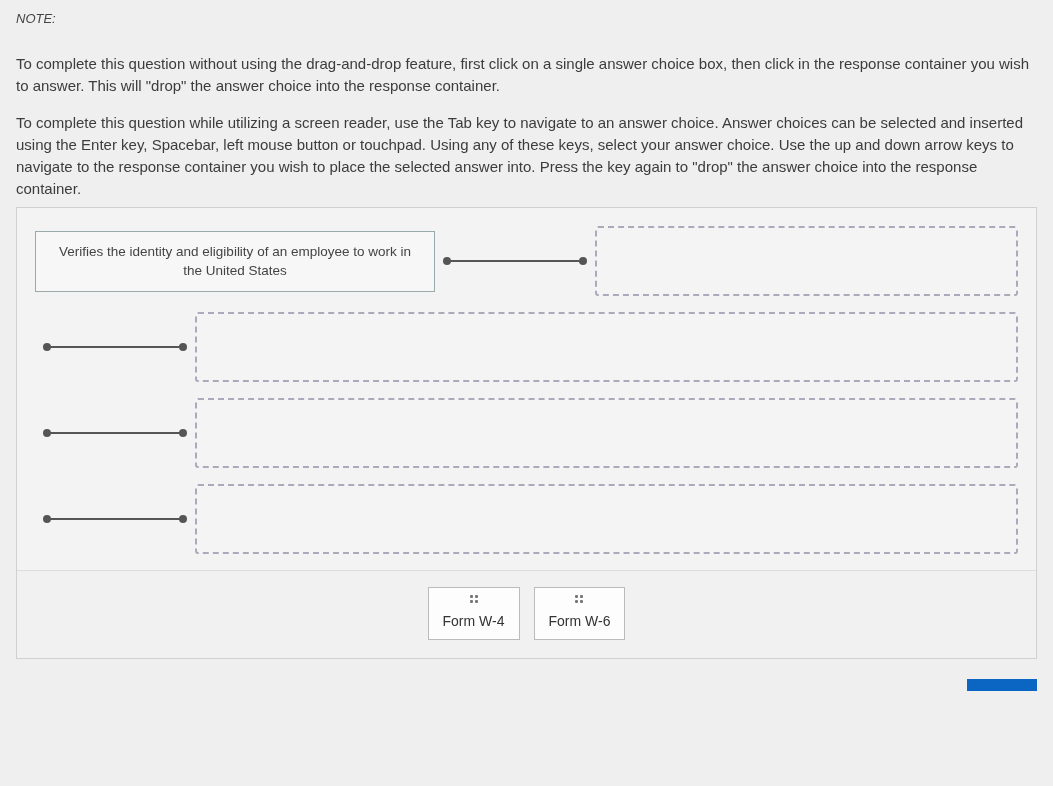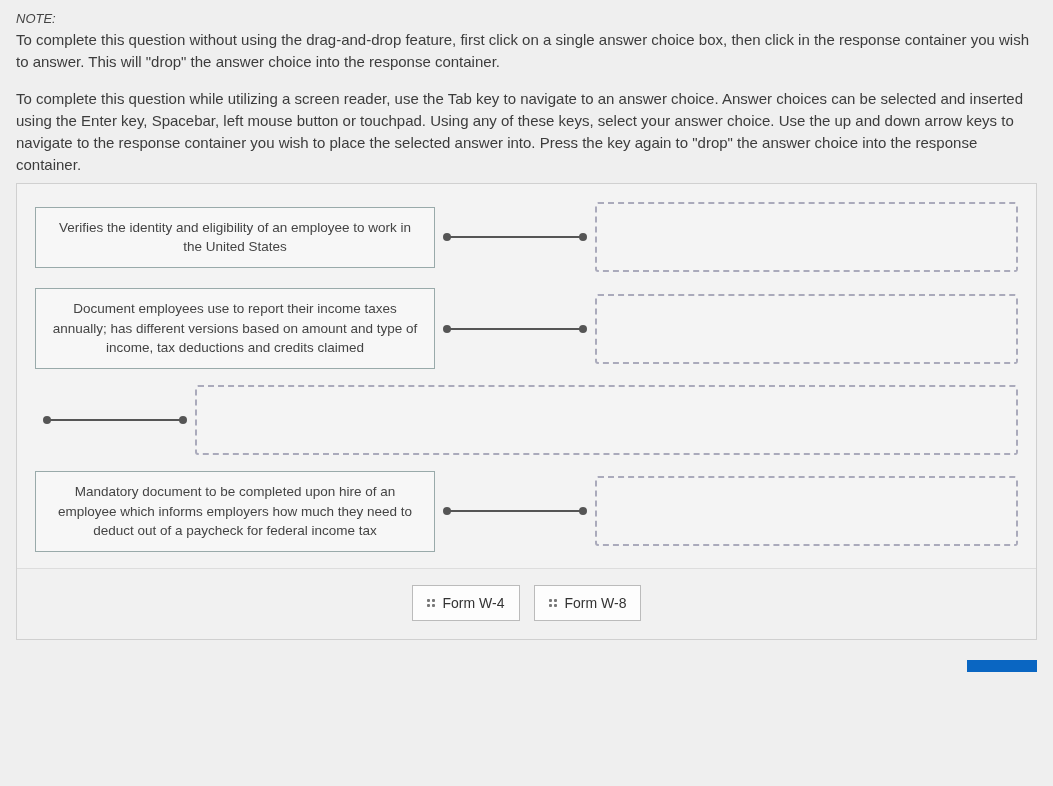--- a/index.html
+++ b/index.html
@@ -16,20 +16,21 @@
     font-style: italic;
     font-weight: 500;
     font-size: 13px;
     color: #444;
     text-align: center;
   }
   .note-text, .sr-text {
     font-size: 15px;
     color: #3c3c3c;
     margin-bottom: 14px;
+    margin-top: 24px;
   }
   .sr-text { margin-top: 16px; margin-bottom: 8px; }
   .activity-panel {
     border: 1px solid #d0d0d0;
     border-radius: 0;
     background: #f3f3f3;
     padding: 18px 18px 0 18px;
     margin-top: 6px;
   }
   .match-row {
@@ -87,20 +88,21 @@
   .answer-chip {
     border: 1px solid #bbb;
     background: #fdfdfd;
     padding: 7px 14px;
     font-size: 14px;
     color: #333;
     display: flex;
     align-items: center;
     gap: 8px;
     cursor: grab;
+    flex-direction: column;
   }
   .grip {
     display: inline-grid;
     grid-template-columns: repeat(2, 3px);
     grid-auto-rows: 3px;
     gap: 2px;
   }
   .grip i {
     width: 3px; height: 3px;
     background: #777;
@@ -131,36 +133,30 @@
 
   <div class="match-row">
     <div class="prompt-box">
       <span>Verifies the identity and eligibility of an employee to work in the United States</span>
     </div>
     <div class="connector"></div>
     <div class="drop-target"></div>
   </div>
 
   <div class="match-row">
-    <div class="prompt-box">
-      <span>Document employees use to report their income taxes annually; has different versions based on amount and type of income, tax deductions and credits claimed</span>
-    </div>
     <div class="connector"></div>
     <div class="drop-target"></div>
   </div>
 
   <div class="match-row">
     <div class="connector"></div>
     <div class="drop-target"></div>
   </div>
 
   <div class="match-row">
-    <div class="prompt-box">
-      <span>Mandatory document to be completed upon hire of an employee which informs employers how much they need to deduct out of a paycheck for federal income tax</span>
-    </div>
     <div class="connector"></div>
     <div class="drop-target"></div>
   </div>
 
   <div class="answer-bar">
     <div class="answer-chip">
       <span class="grip">
           <i></i>
           <i></i>
           <i></i>
@@ -168,20 +164,20 @@
         </span>
       <span>Form W-4</span>
     </div>
     <div class="answer-chip">
       <span class="grip">
           <i></i>
           <i></i>
           <i></i>
           <i></i>
         </span>
-      <span>Form W-8</span>
+      <span>Form W-6</span>
     </div>
   </div>
 </div>
 
 <div class="footer-strip">
   <div class="footer-btn"></div>
 </div>
 
 </body></html>

